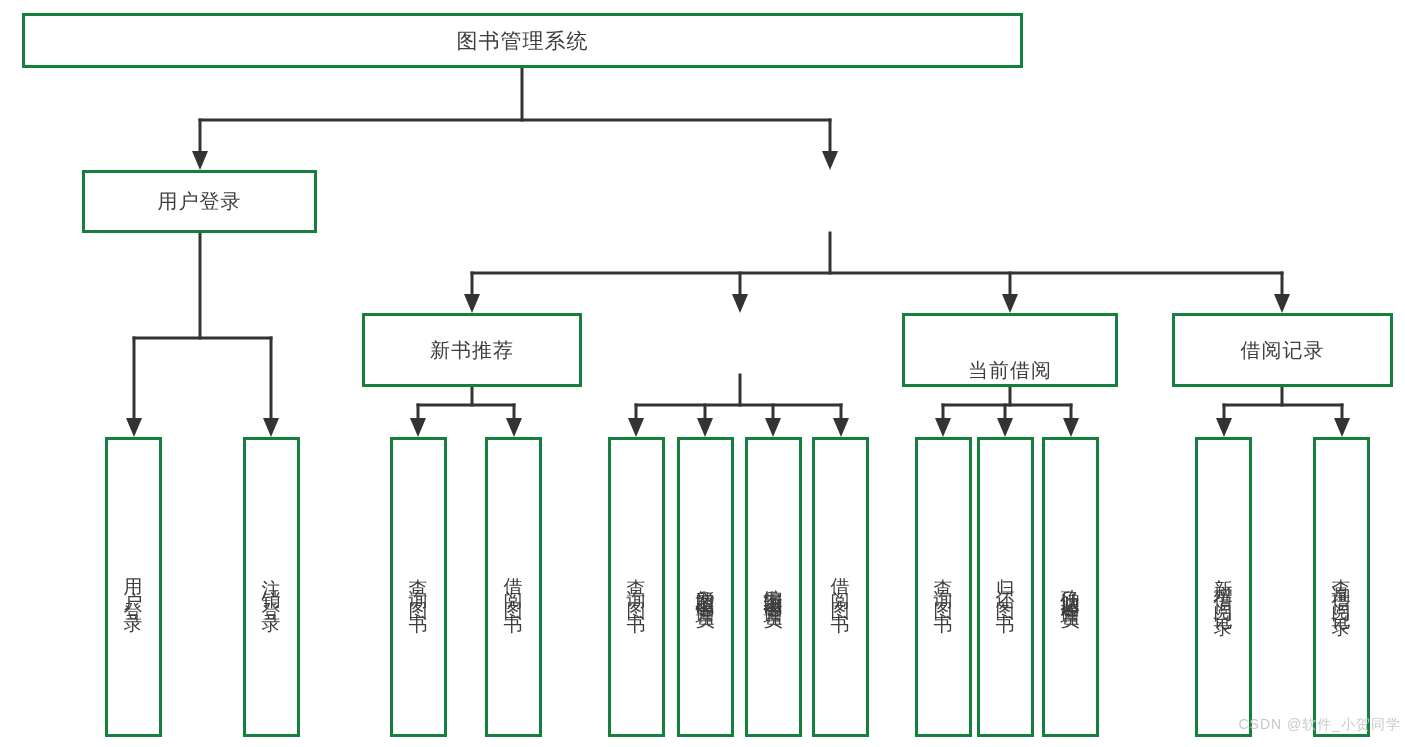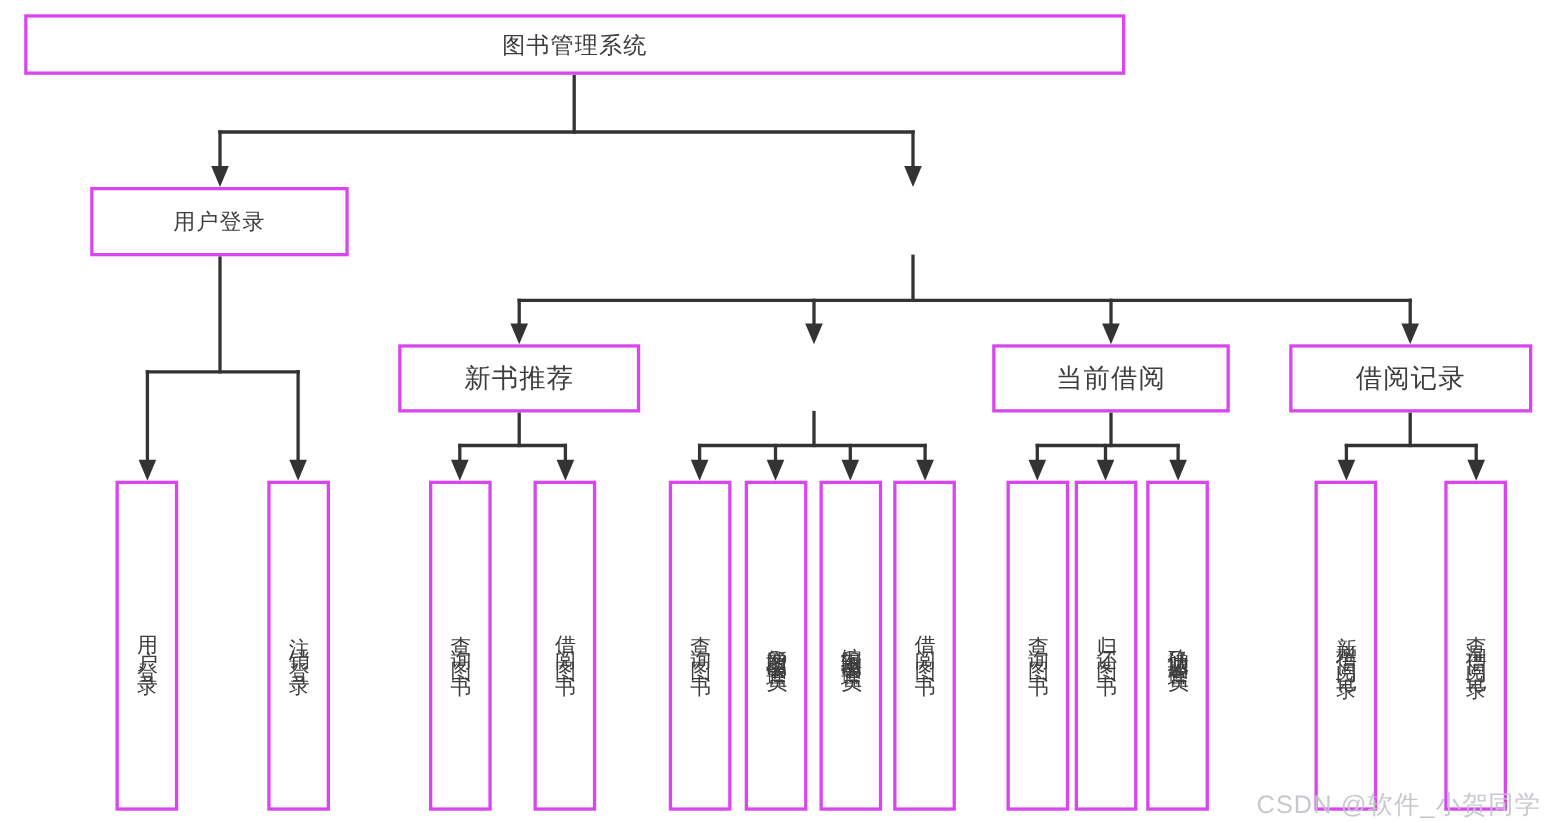--- a/index.html
+++ b/index.html
@@ -3,38 +3,38 @@
 <meta charset="utf-8">
 <style>
   html,body{margin:0;padding:0;background:#ffffff;}
   #canvas{
     position:relative;width:1405px;height:747px;background:#ffffff;overflow:hidden;
     font-family:"Liberation Sans",sans-serif;color:#3d3d3d;
   }
   #wires{position:absolute;left:0;top:0;z-index:1;}
   .node{
     position:absolute;box-sizing:border-box;background:#ffffff;
-    border:3px solid #d946ef;display:flex;align-items:center;justify-content:center;
+    border:3px solid #15803d;display:flex;align-items:center;justify-content:center;
     z-index:2;
   }
   .lvl1{left:22px;top:13px;width:1001px;height:55px;font-size:21px;}
   .lvl2{top:170px;width:235px;height:63px;font-size:20px;}
-  .lvl3{top:313px;height:62px;font-size:24px;}
+  .lvl3{top:313px;height:74px;font-size:20px;}
   .leaf{top:437px;width:57px;height:300px;font-size:19px;}
   .hlabel{letter-spacing:1px;}
   .vlabel{
     writing-mode:vertical-rl;text-orientation:mixed;
     letter-spacing:12px;line-height:1;display:block;
   }
   .s4 .vlabel{letter-spacing:12px;}
   .s6 .vlabel{letter-spacing:8px;}
   .s9 .vlabel{letter-spacing:3px;}
   #watermark{
     position:absolute;top:716px;right:4px;z-index:5;
-    font-size:23px;color:#c3c6cb;letter-spacing:1px;opacity:.95;
+    font-size:14px;color:#c3c6cb;letter-spacing:1px;opacity:.95;
   }
 </style>
 </head>
 <body>
 
 <div id="canvas">
 
   <svg id="wires" width="1405" height="747" viewBox="0 0 1405 747">
     <g stroke="#333333" stroke-width="3" fill="none" stroke-linecap="square">
 
@@ -105,21 +105,21 @@
     <span class="hlabel">图书管理系统</span>
   </div>
 
   <div class="node lvl2" style="left:82px;">
     <span class="hlabel">用户登录</span>
   </div>
 
   <div class="node lvl3" style="left:362px;width:220px;">
     <span class="hlabel">新书推荐</span>
   </div>
-  <div class="node lvl3" style="left:902px;width:216px;">
+  <div class="node lvl3" style="left:902px;width:216px;align-items:flex-end;">
     <span class="hlabel">当前借阅</span>
   </div>
   <div class="node lvl3" style="left:1172px;width:221px;">
     <span class="hlabel">借阅记录</span>
   </div>
 
   <div class="node leaf s4" style="left:105px;">
     <span class="vlabel">用户登录</span>
   </div>
   <div class="node leaf s4" style="left:243px;">

